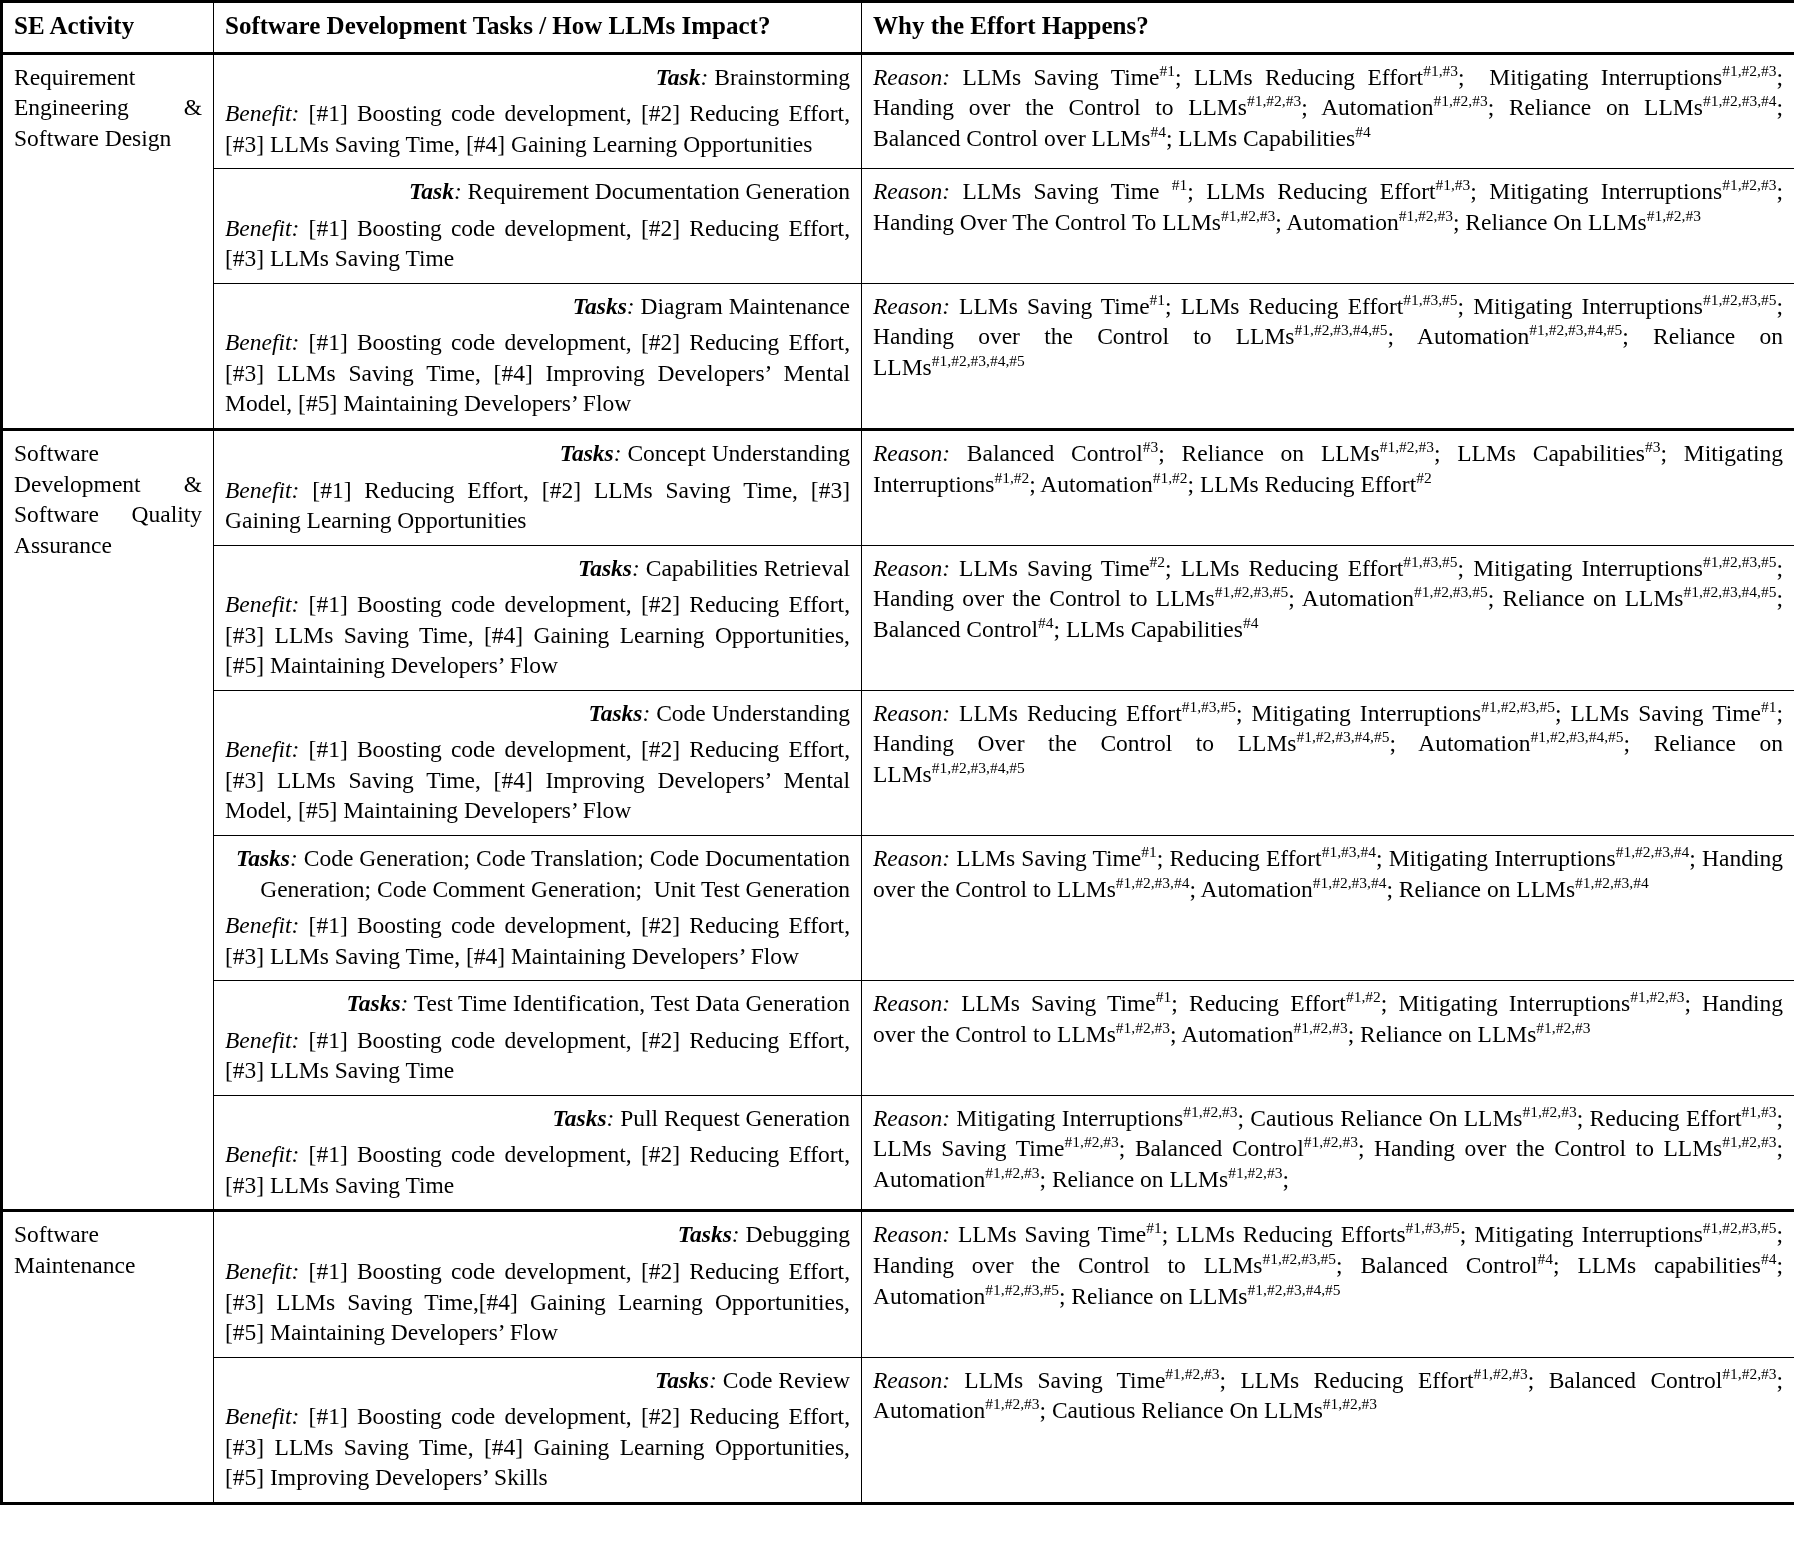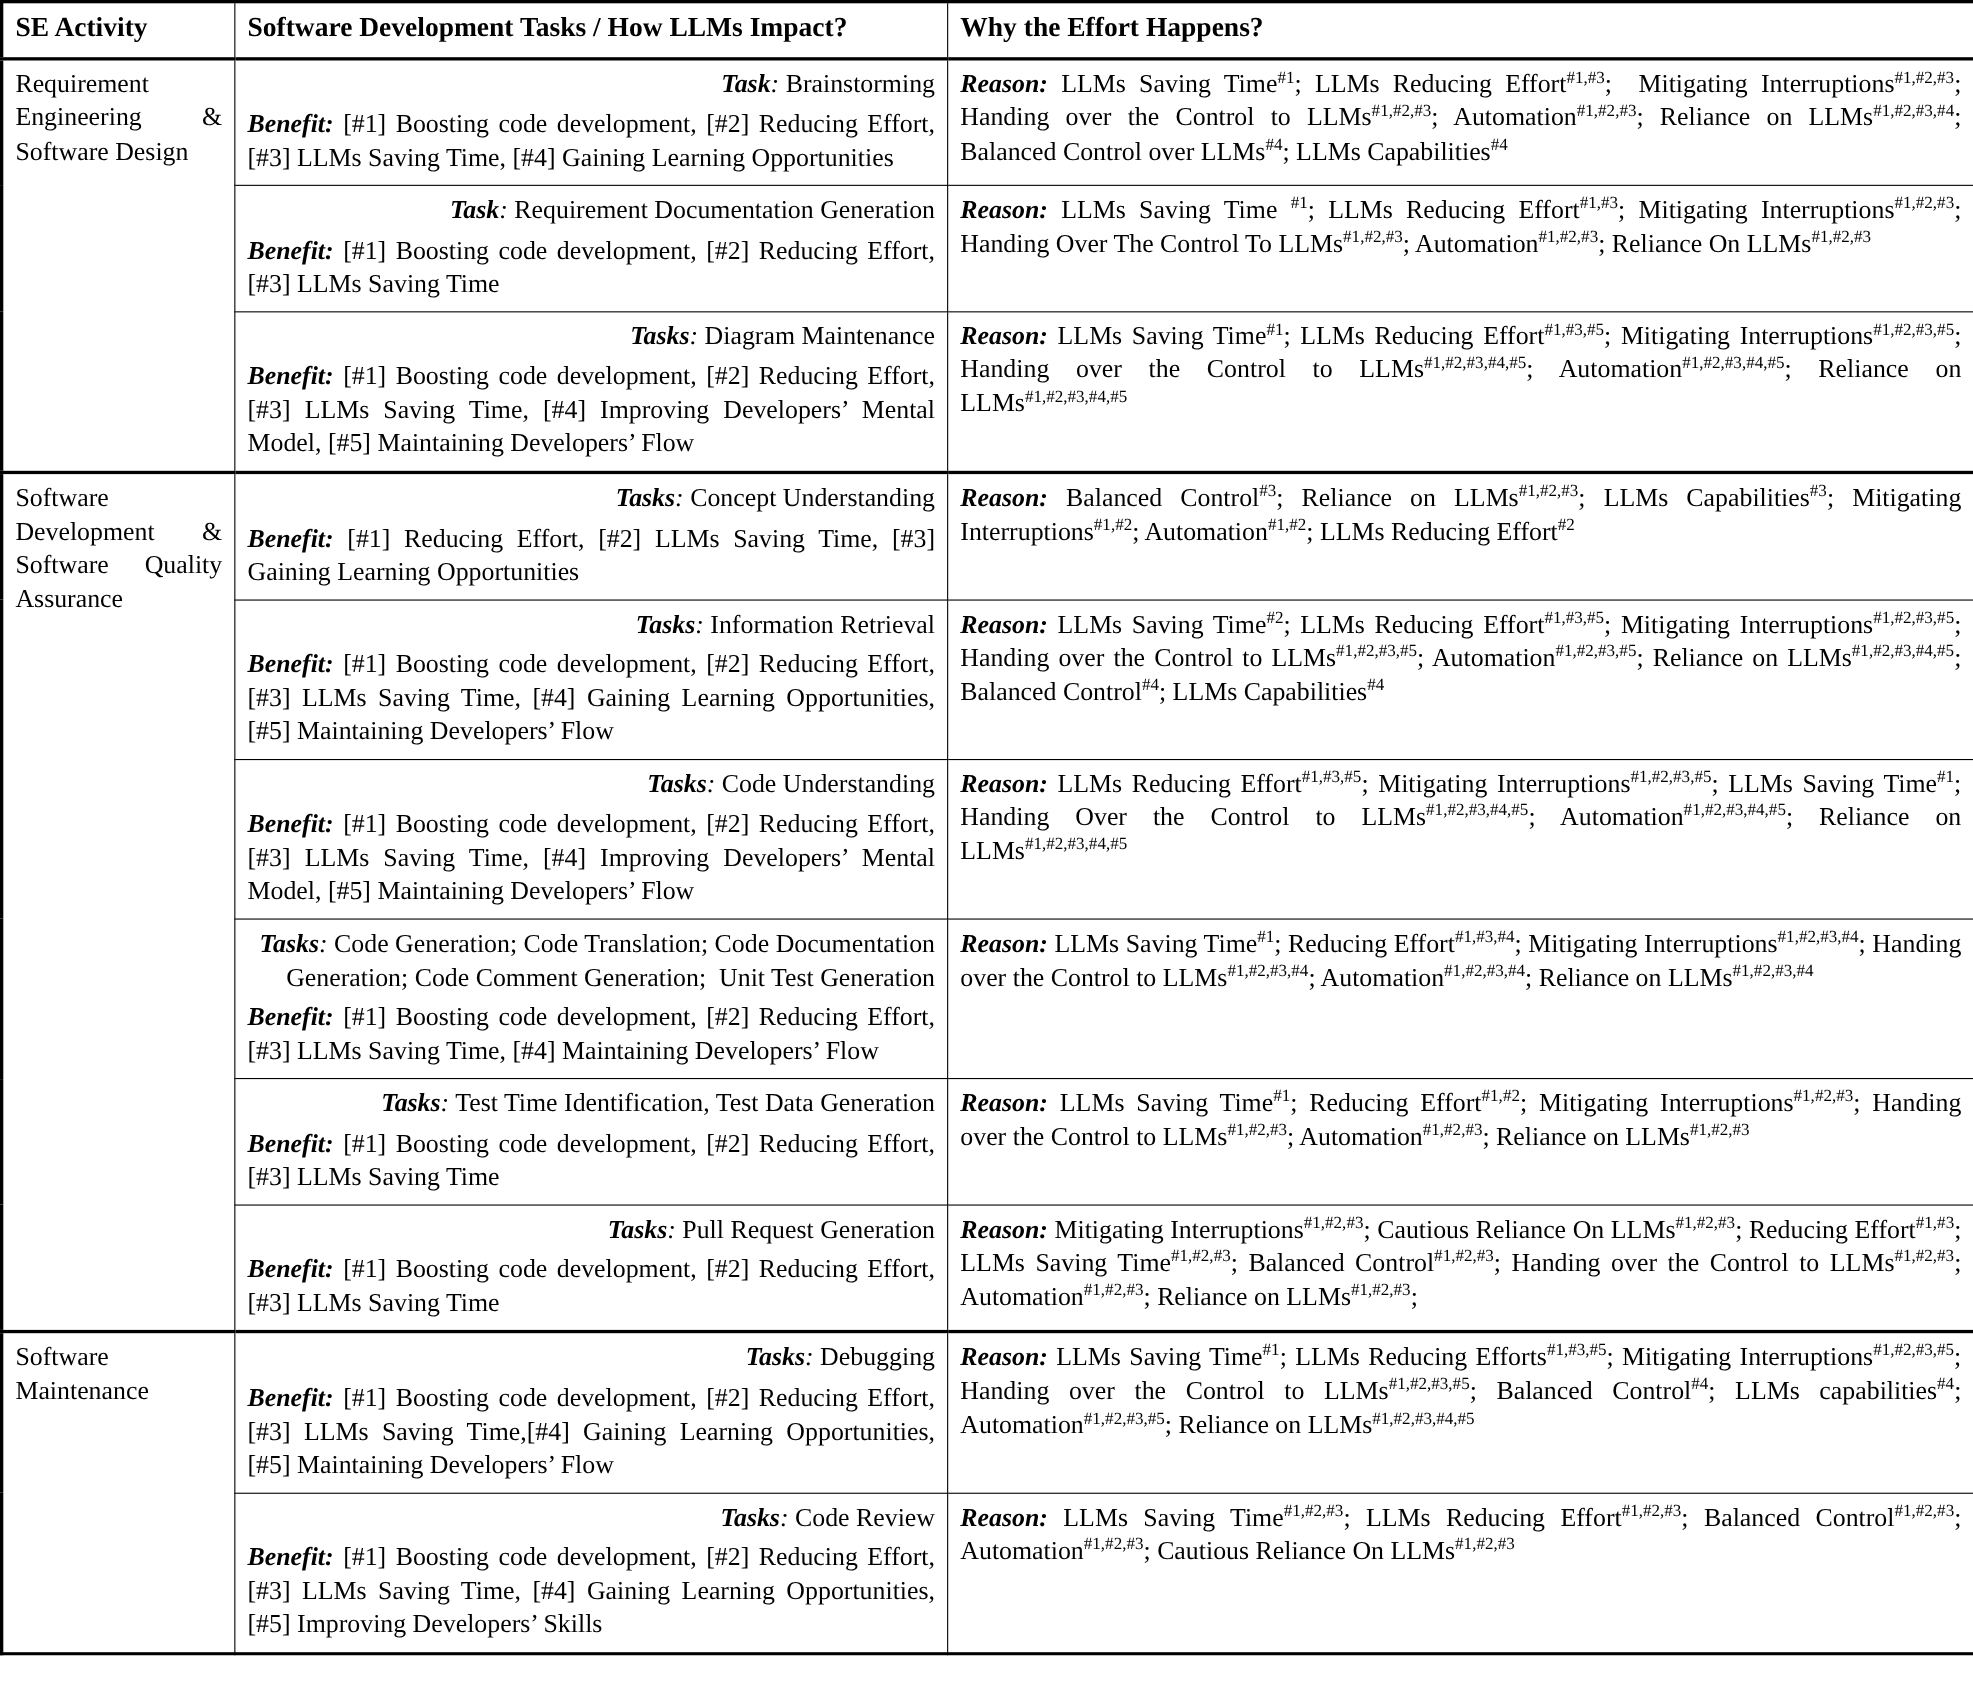--- a/index.html
+++ b/index.html
@@ -68,21 +68,21 @@
   .lbl-task {
     font-style: italic;
     font-weight: bold;
   }
   .lbl-task .colon {
     font-weight: normal;
     font-style: italic;
   }
   .lbl-benefit, .lbl-reason {
     font-style: italic;
-    font-weight: bold;
+    font-weight: normal;
   }
   .sup {
     font-size: 0.66em;
     vertical-align: super;
     line-height: 0;
   }
   .reason-cell { hyphens: auto; }
   .tasks-cell { hyphens: auto; }
 
   
@@ -139,21 +139,21 @@
           <td class="tasks-cell">
             <p class="nojust"><span class="lbl-task">Tasks<span class="colon">:</span></span> <span>Concept Understanding</span></p>
             <p><span class="lbl-benefit">Benefit:</span> <span>[#1] Reducing Effort, [#2] LLMs Saving Time, [#3] Gaining Learning Opportunities</span></p>
           </td>
           <td class="reason-cell">
             <p><span class="lbl-reason">Reason:</span> <span>Balanced Control<sup class="sup">#3</sup>; Reliance on LLMs<sup class="sup">#1,#2,#3</sup>; LLMs Capabilities<sup class="sup">#3</sup>; Mitigating Interruptions<sup class="sup">#1,#2</sup>; Automation<sup class="sup">#1,#2</sup>; LLMs Reducing Effort<sup class="sup">#2</sup></span></p>
           </td>
         </tr>
         <tr>
           <td class="tasks-cell">
-            <p class="nojust"><span class="lbl-task">Tasks<span class="colon">:</span></span> <span>Information Retrieval</span></p>
+            <p class="nojust"><span class="lbl-task">Tasks<span class="colon">:</span></span> <span>Capabilities Retrieval</span></p>
             <p><span class="lbl-benefit">Benefit:</span> <span>[#1] Boosting code development, [#2] Reducing Effort, [#3] LLMs Saving Time, [#4] Gaining Learning Opportunities, [#5] Maintaining Developers’ Flow</span></p>
           </td>
           <td class="reason-cell">
             <p><span class="lbl-reason">Reason:</span> <span>LLMs Saving Time<sup class="sup">#2</sup>; LLMs Reducing Effort<sup class="sup">#1,#3,#5</sup>; Mitigating Interruptions<sup class="sup">#1,#2,#3,#5</sup>; Handing over the Control to LLMs<sup class="sup">#1,#2,#3,#5</sup>; Automation<sup class="sup">#1,#2,#3,#5</sup>; Reliance on LLMs<sup class="sup">#1,#2,#3,#4,#5</sup>; Balanced Control<sup class="sup">#4</sup>; LLMs Capabilities<sup class="sup">#4</sup></span></p>
           </td>
         </tr>
         <tr>
           <td class="tasks-cell">
             <p class="nojust"><span class="lbl-task">Tasks<span class="colon">:</span></span> <span>Code Understanding</span></p>
             <p><span class="lbl-benefit">Benefit:</span> <span>[#1] Boosting code development, [#2] Reducing Effort, [#3] LLMs Saving Time, [#4] Improving Developers’ Mental Model, [#5] Maintaining Developers’ Flow</span></p>

